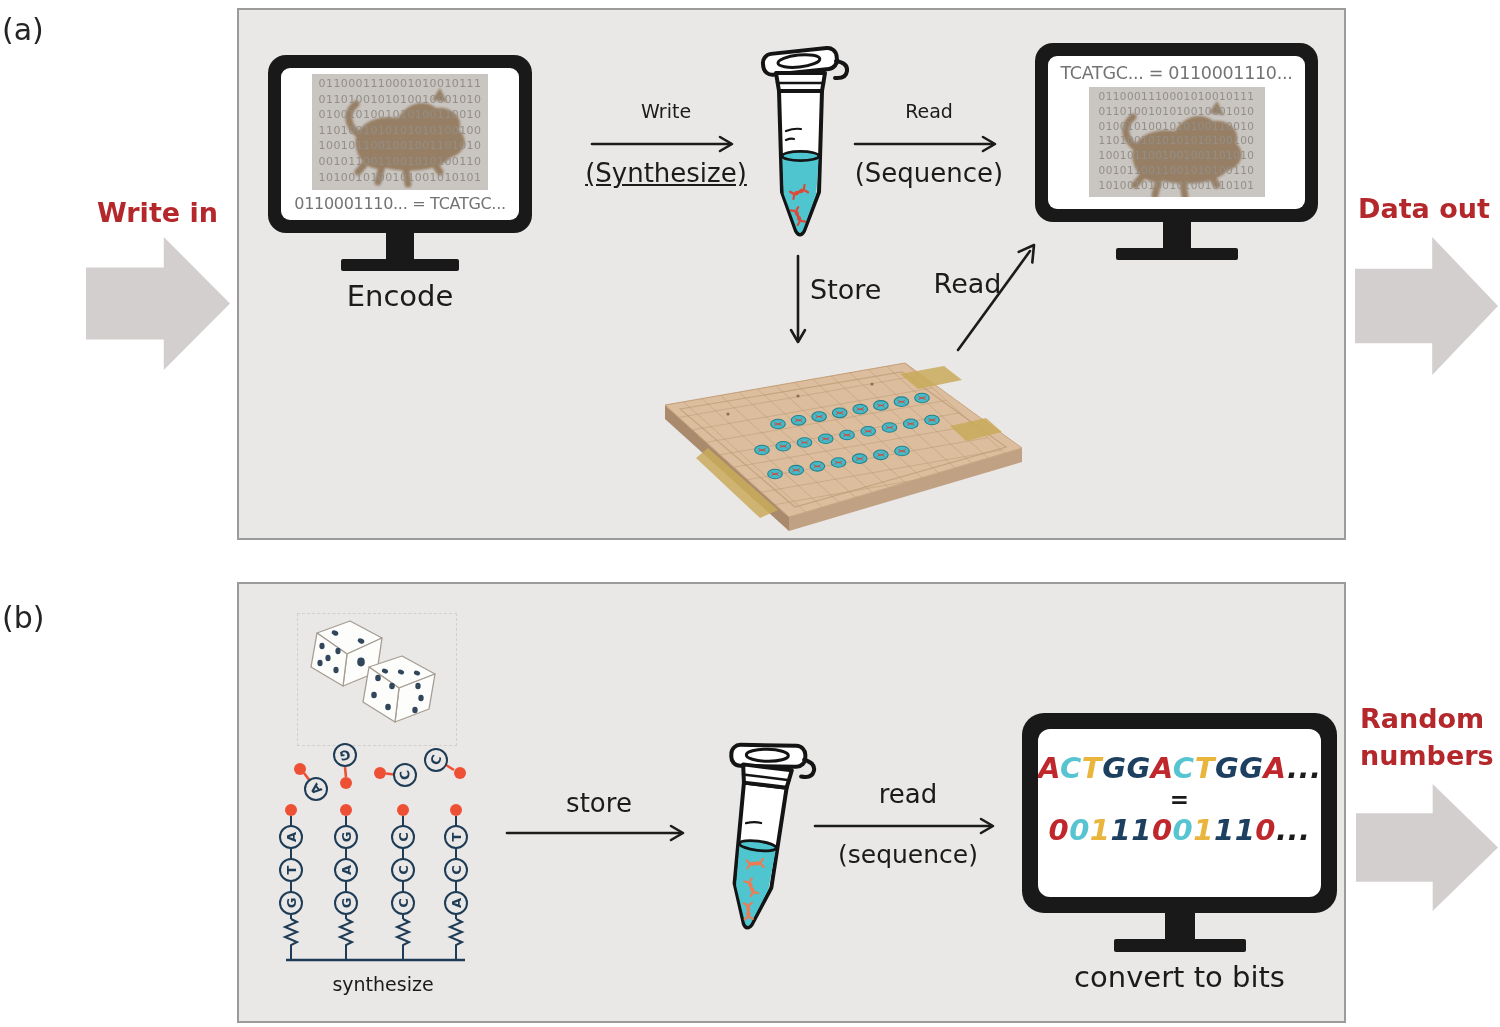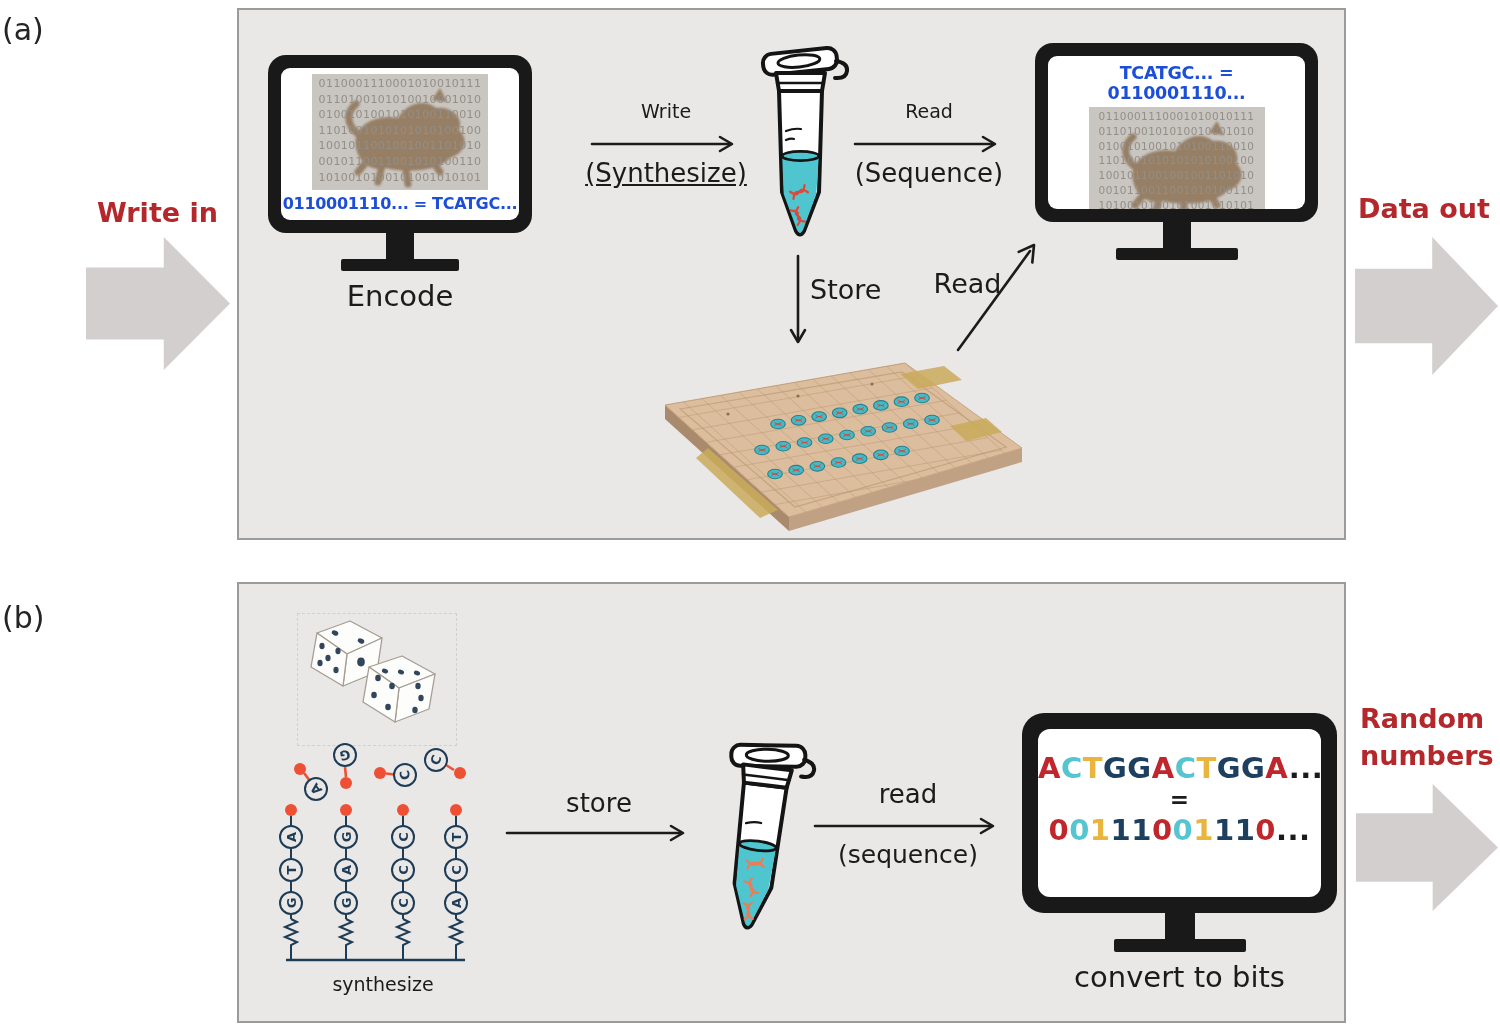--- a/index.html
+++ b/index.html
@@ -18,21 +18,21 @@
   .monitor{position:absolute;}
   .frame{background:#191919;border-radius:18px;padding:13px;box-sizing:border-box;}
   .screen{background:#fff;border-radius:9px;height:100%;overflow:hidden;}
   .neck{width:28px;height:26px;background:#191919;margin:0 auto;}
   .mbase{height:12px;background:#191919;margin:0 auto;border-radius:2px;}
   .monitor-caption{display:block;text-align:center;font-size:29px;color:#1b1b1b;margin-top:8px;}
   .bin-img{position:relative;background:#c9c5c1;margin:0 auto;overflow:hidden;}
   .bin-rows{position:relative;z-index:2;text-align:center;padding-top:2px;
      font-size:11px;line-height:15.6px;letter-spacing:.4px;color:#938e87;white-space:nowrap;}
   .dog-svg{position:absolute;inset:0;z-index:1;filter:blur(1.3px);opacity:.85;}
-  .screen-line{text-align:center;font-weight:700;letter-spacing:-.3px;color:#1d4ed8;}
+  .screen-line{text-align:center;font-weight:400;letter-spacing:-.3px;color:#737373;}
   
   .seq-line{text-align:center;font-weight:bold;font-size:29px;letter-spacing:.5px;white-space:nowrap;}
   .eq-line{text-align:center;font-weight:bold;font-size:23px;color:#1b1b1b;margin:1px 0;}
   .dice-box{position:absolute;left:297px;top:613px;width:158px;height:131px;border:1px dashed #d2d0cc;}
   .illu{position:absolute;overflow:visible;}
 </style>
 </head>
 <body>
 
 <div id="fig">
@@ -466,21 +466,21 @@
   <svg class="arrow-svg" style="left:813px;top:815px;" width="190" height="22">
     <g stroke="#1b1b1b" stroke-width="2.6" fill="none" stroke-linecap="round" stroke-linejoin="round">
       <line x1="2" y1="11" x2="178" y2="11"></line>
         <path d="M168,4 L180,11 L168,18"></path>
     </g>
   </svg>
   <div class="arrow-text" style="left:813px;top:840px;width:190px;font-size:25px;">(sequence)</div>
 
   <div class="monitor" style="left:1022px;top:713px;width:315px;">
     <div class="frame" style="width:315px;height:200px;border-radius:22px;padding:16px;">
-      <div class="screen" style="border-radius:12px;">
+      <div class="screen" style="border-radius:12px;font-style:italic;">
         <div class="seq-line" style="margin-top:22px;"><span style="color: rgb(192, 39, 45);">A</span><span style="color: rgb(86, 197, 209);">C</span><span style="color: rgb(234, 181, 60);">T</span><span style="color: rgb(29, 63, 96);">G</span><span style="color: rgb(29, 63, 96);">G</span><span style="color: rgb(192, 39, 45);">A</span><span style="color: rgb(86, 197, 209);">C</span><span style="color: rgb(234, 181, 60);">T</span><span style="color: rgb(29, 63, 96);">G</span><span style="color: rgb(29, 63, 96);">G</span><span style="color: rgb(192, 39, 45);">A</span><span style="color: rgb(27, 27, 27);">...</span></div>
         <div class="eq-line">=</div>
         <div class="seq-line"><span style="color: rgb(192, 39, 45);">0</span><span style="color: rgb(86, 197, 209);">0</span><span style="color: rgb(234, 181, 60);">1</span><span style="color: rgb(29, 63, 96);">1</span><span style="color: rgb(29, 63, 96);">1</span><span style="color: rgb(192, 39, 45);">0</span><span style="color: rgb(86, 197, 209);">0</span><span style="color: rgb(234, 181, 60);">1</span><span style="color: rgb(29, 63, 96);">1</span><span style="color: rgb(29, 63, 96);">1</span><span style="color: rgb(192, 39, 45);">0</span><span style="color: rgb(27, 27, 27);">...</span></div>
       </div>
     </div>
     <div class="neck" style="width:30px;"></div>
     <div class="mbase" style="width:132px;height:13px;"></div>
     <div class="monitor-caption">convert to bits</div>
   </div>
 

